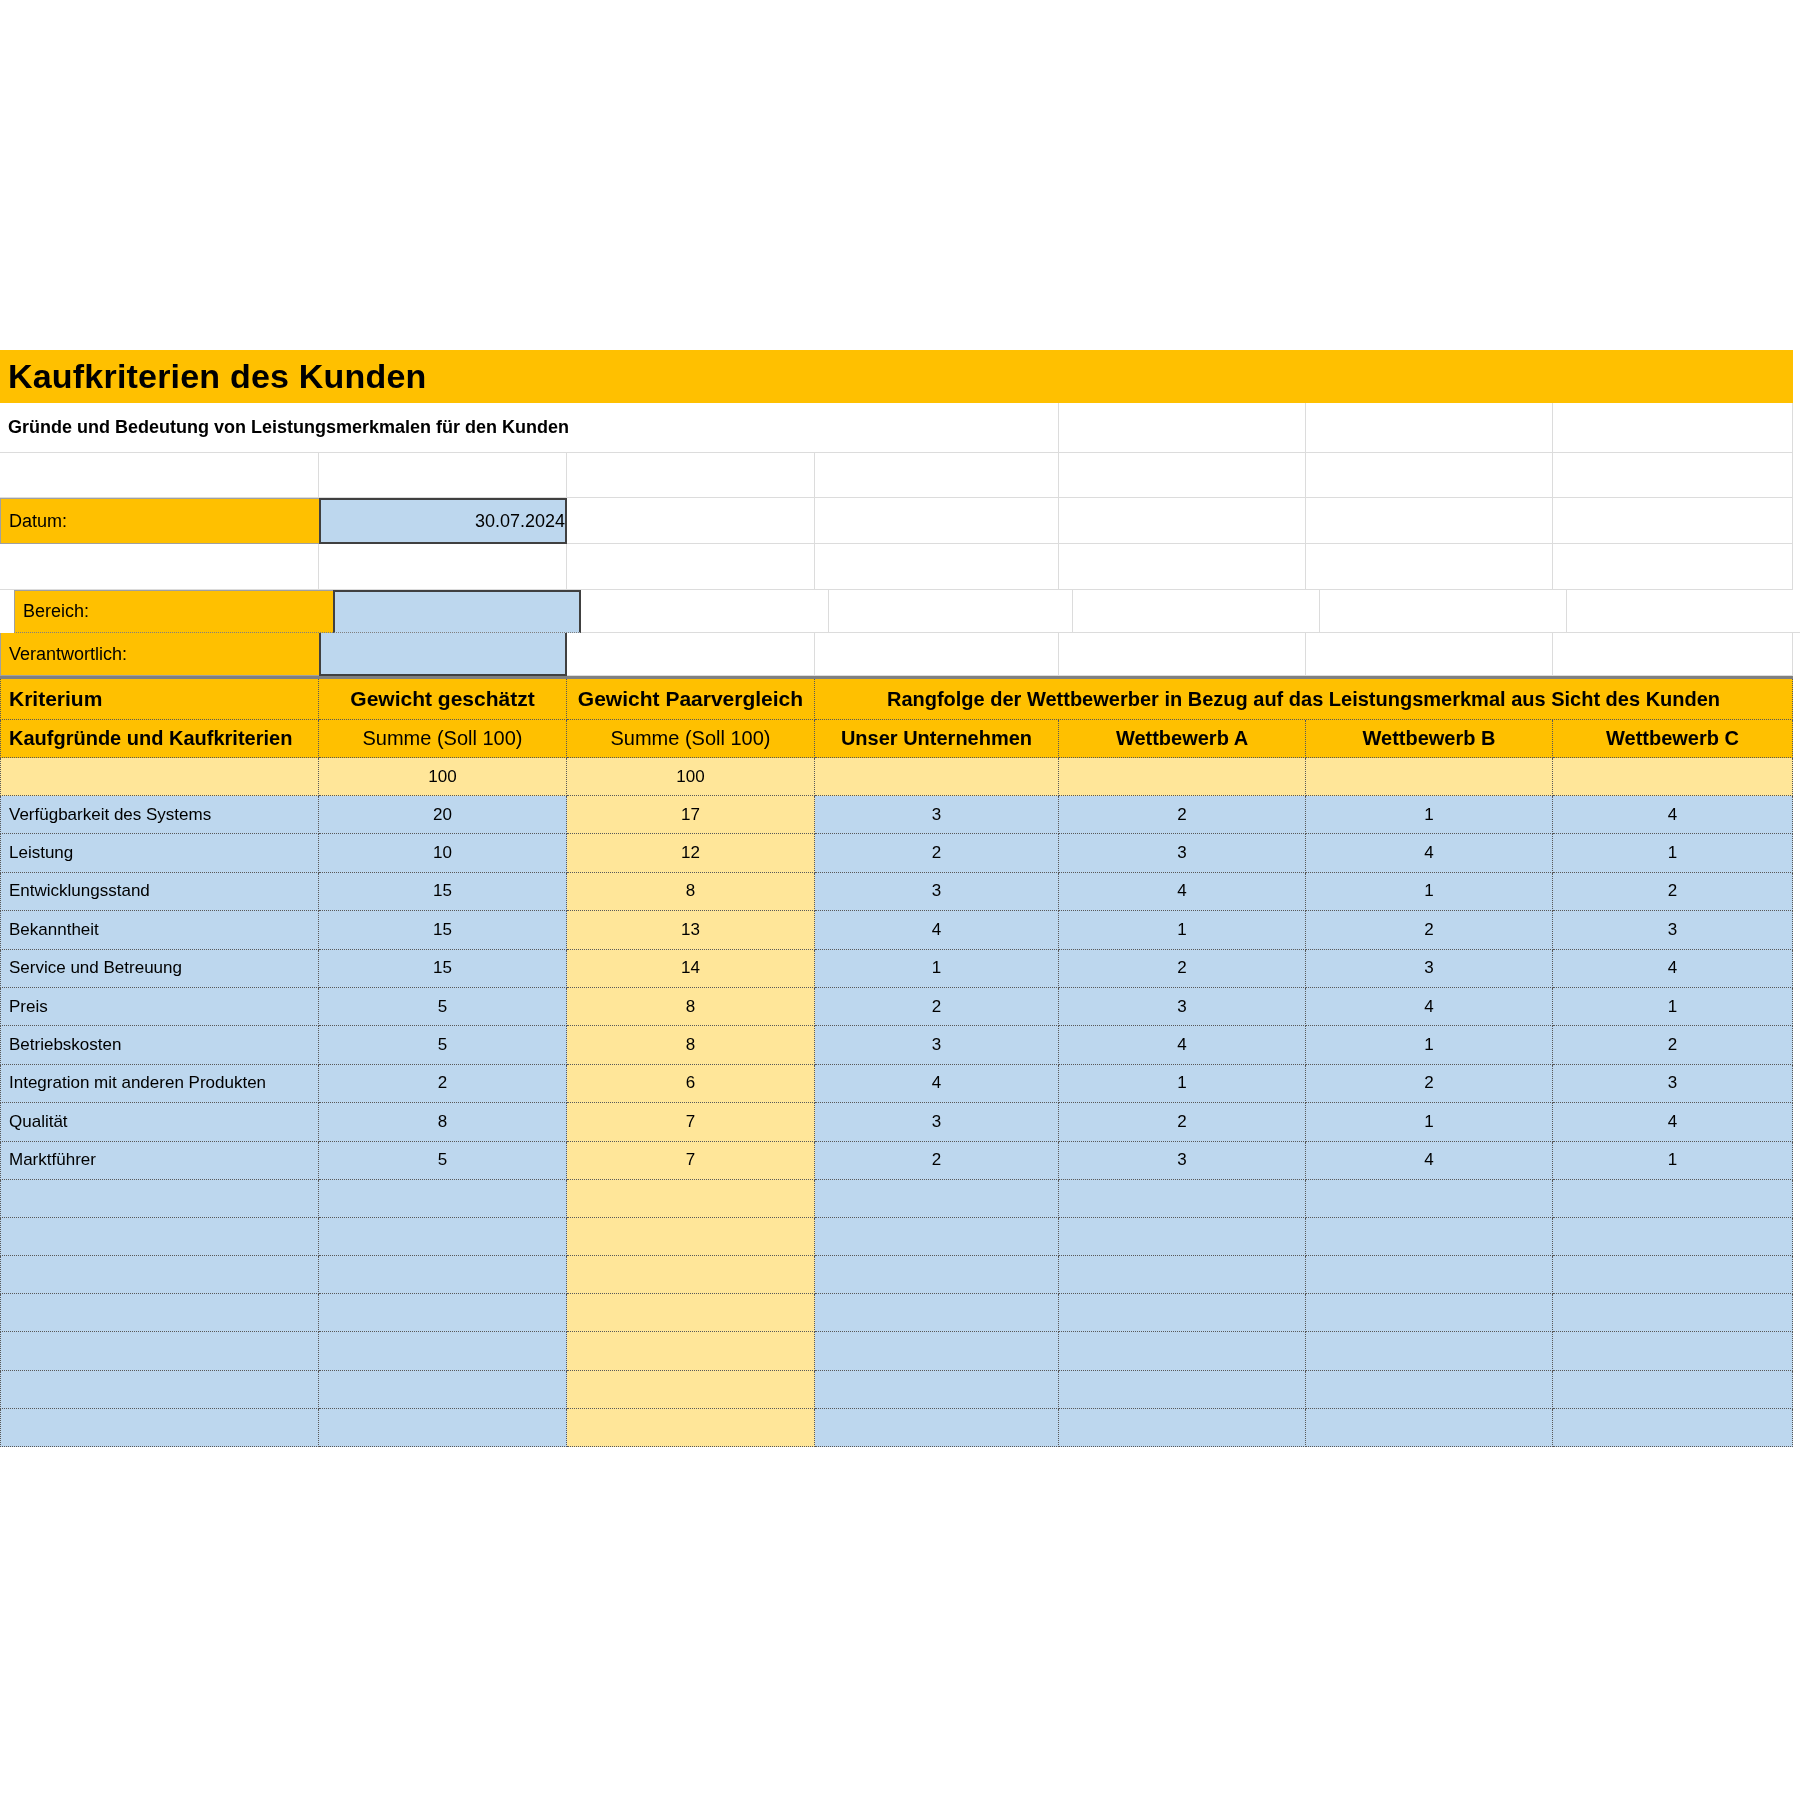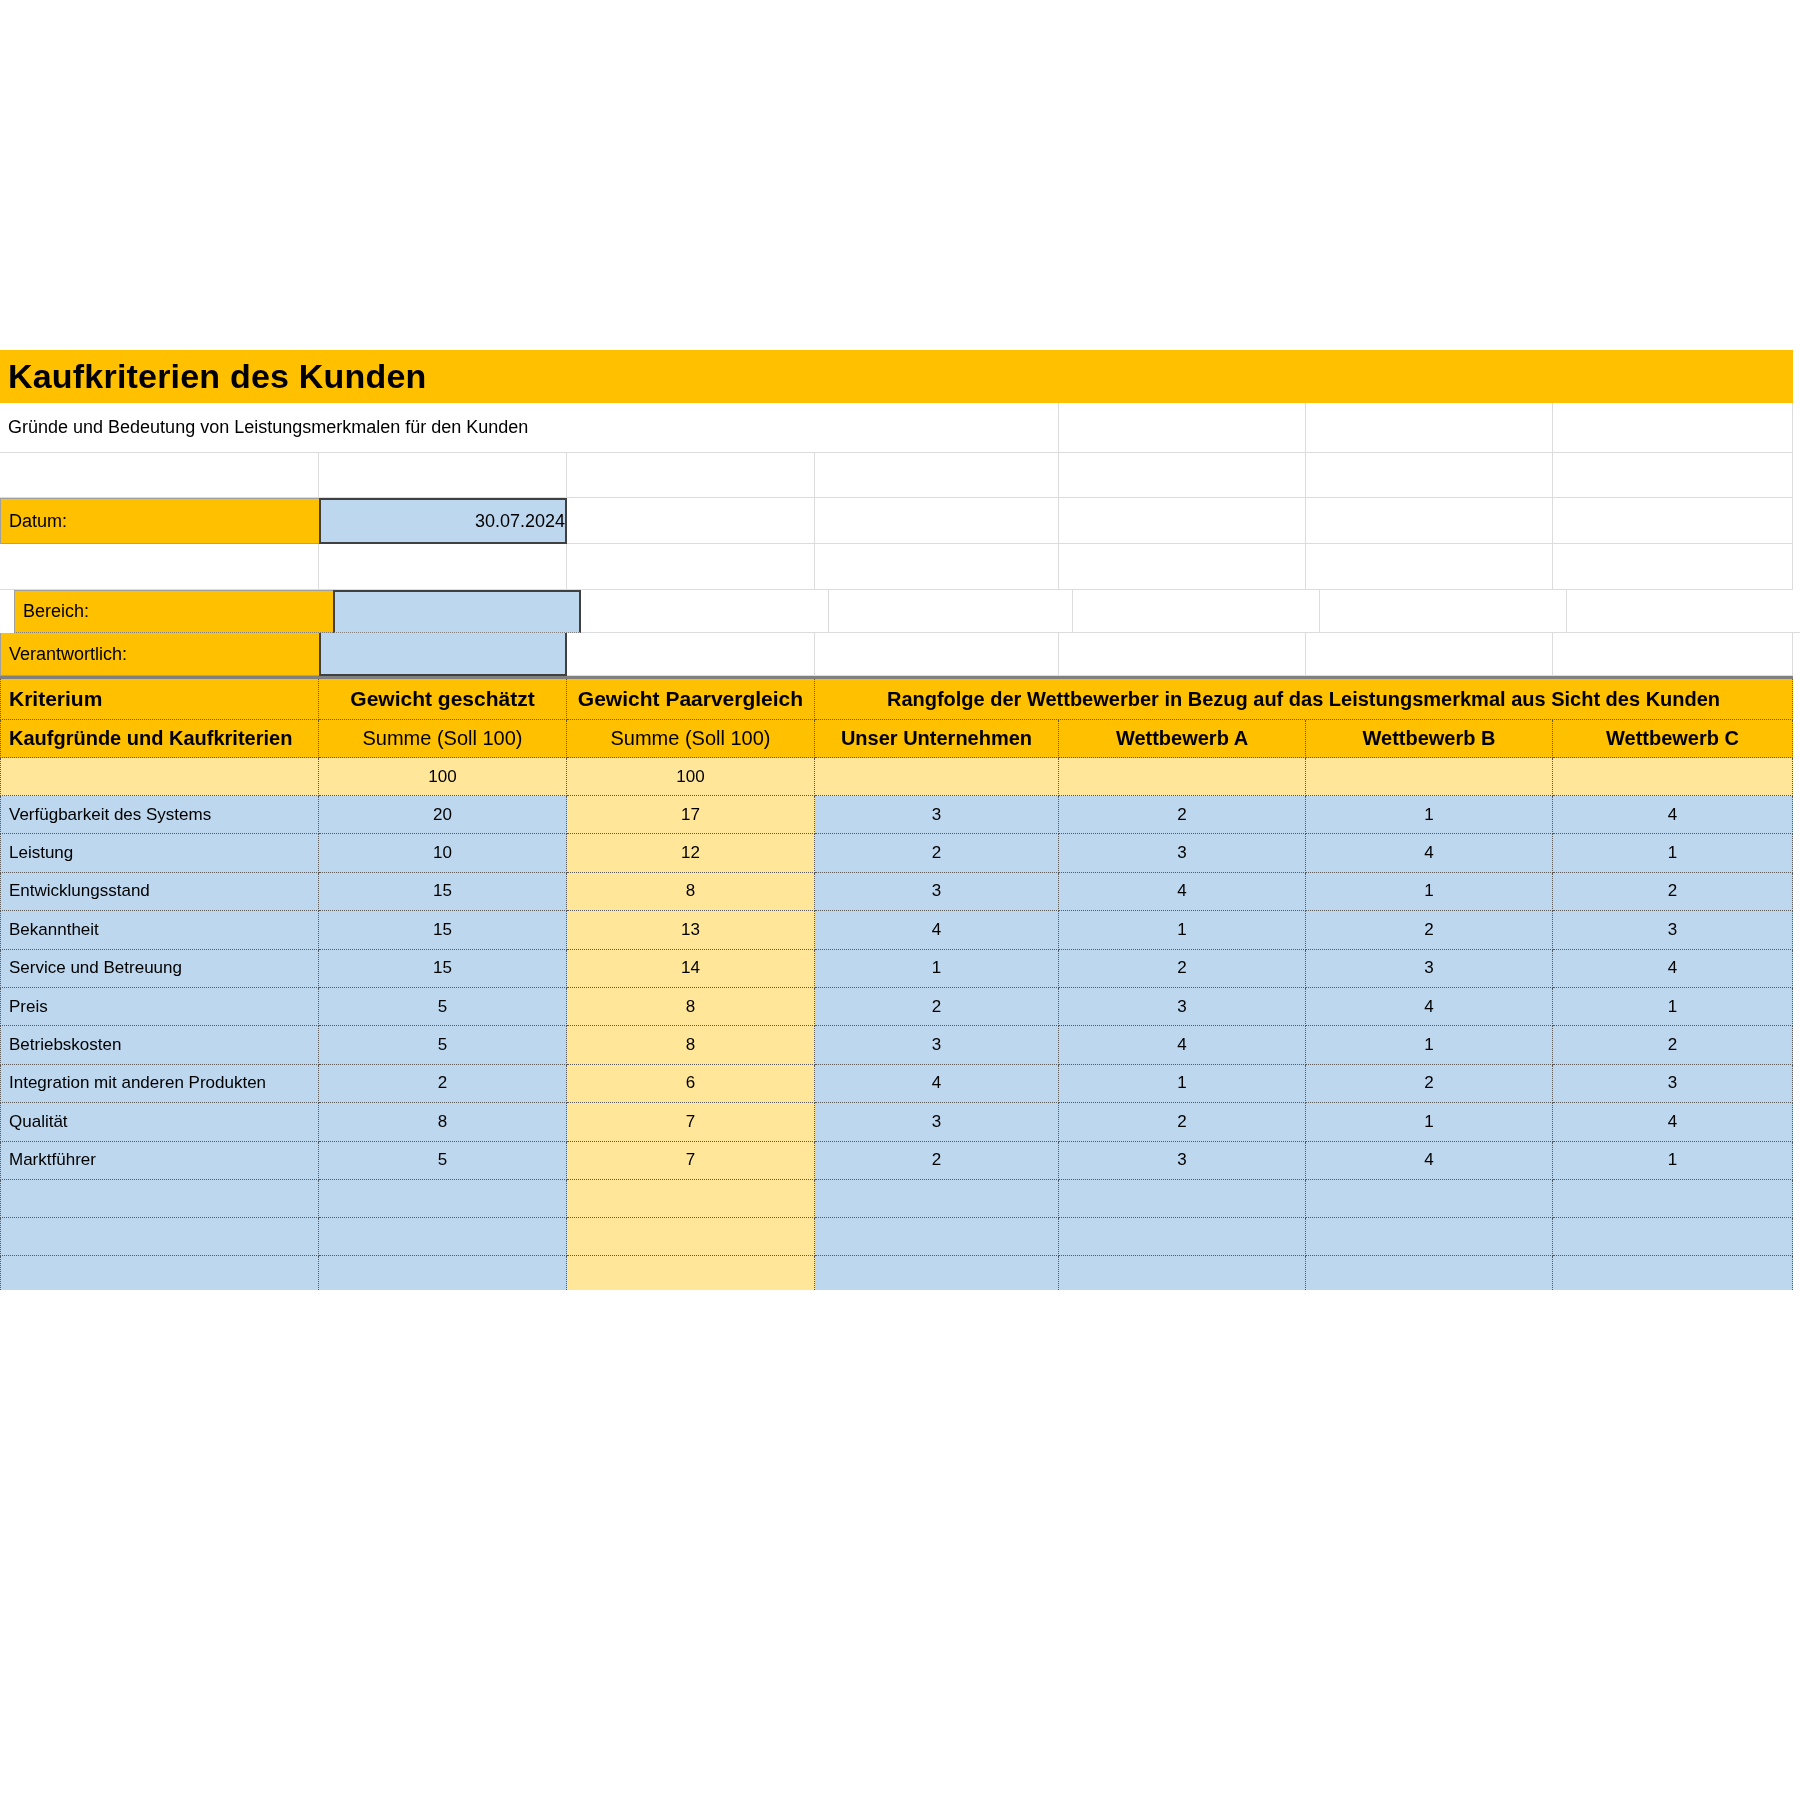--- a/index.html
+++ b/index.html
@@ -1,32 +1,32 @@
 <!DOCTYPE html>
 <html><head>
 <meta charset="utf-8">
 <style>
   html,body{margin:0;padding:0;background:#ffffff;}
-  .page{position:relative;width:1800px;height:1290px;background:#ffffff;overflow:hidden;
+  .page{position:relative;width:1800px;height:1800px;background:#ffffff;overflow:hidden;
         font-family:"Liberation Sans",sans-serif;color:#000;}
   .spacer-top{height:350px;}
   .sheet{width:1793px;}
   .grid7{display:grid;grid-template-columns:319px 248px 248px 244px 247px 247px 240px;width:1793px;}
   .grid-sub{display:grid;grid-template-columns:815px 244px 247px 247px 240px;width:1793px;}
   .grid-head{display:grid;grid-template-columns:319px 248px 248px 978px;width:1793px;}
   .cell{box-sizing:border-box;display:flex;align-items:center;overflow:hidden;white-space:nowrap;}
   .left{justify-content:flex-start;padding-left:8px;}
   .center{justify-content:center;}
   .right{justify-content:flex-end;padding-right:0;}
 
   
   .title-bar{box-sizing:border-box;width:1793px;height:53px;background:#FFC000;display:flex;align-items:center;}
   .title-bar span{font-size:34px;font-weight:bold;padding-left:8px;letter-spacing:.2px;}
   .subtitle-row{height:50px;}
-  .subtitle-cell{font-size:18px;font-weight:normal;border-bottom:1px solid #dcdcdc;}
+  .subtitle-cell{font-size:18px;font-weight:bold;border-bottom:1px solid #dcdcdc;}
 
   
   .gline{border-right:1px solid #dcdcdc;border-bottom:1px solid #dcdcdc;}
   .row-empty1{height:45px;}
   .row-datum{height:46px;}
   .row-empty2{height:46px;}
   .row-bereich{height:43px;padding-left:14px;}
   .row-verant{height:43px;}
 
   .lbl-orange{background:#FFC000;font-size:18px;}

